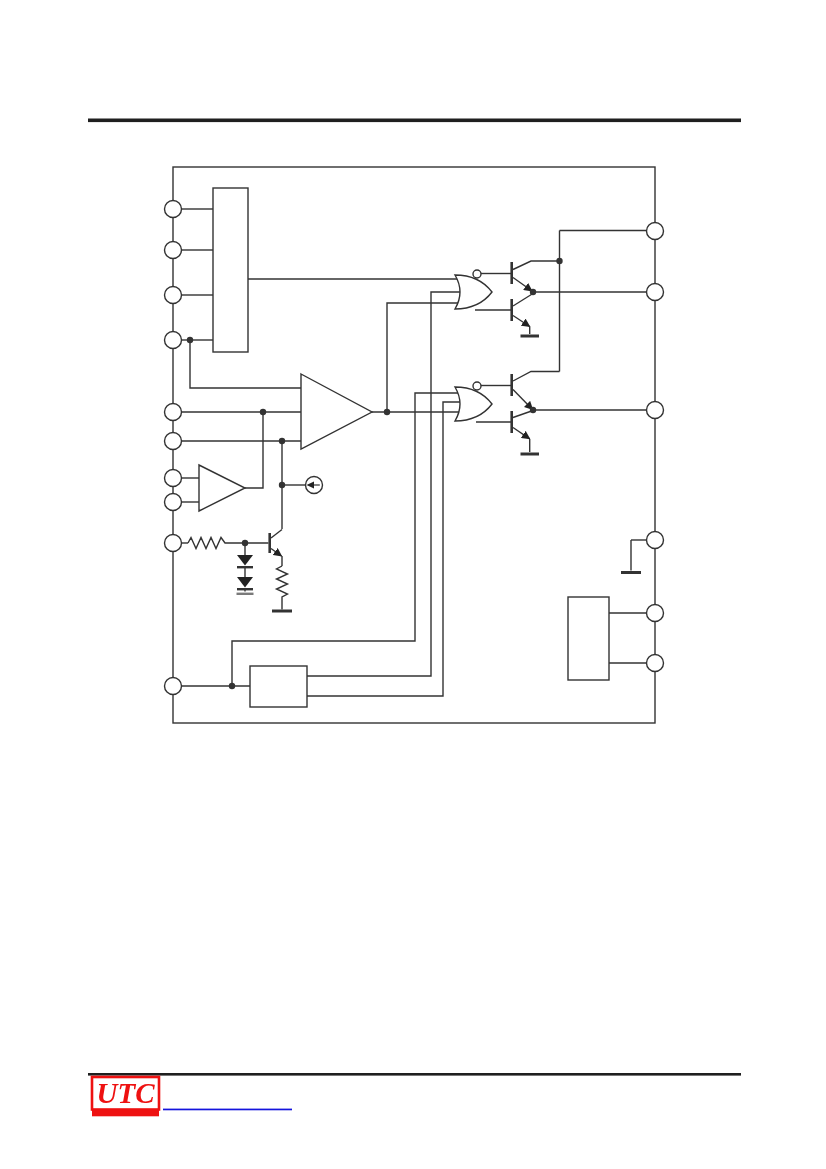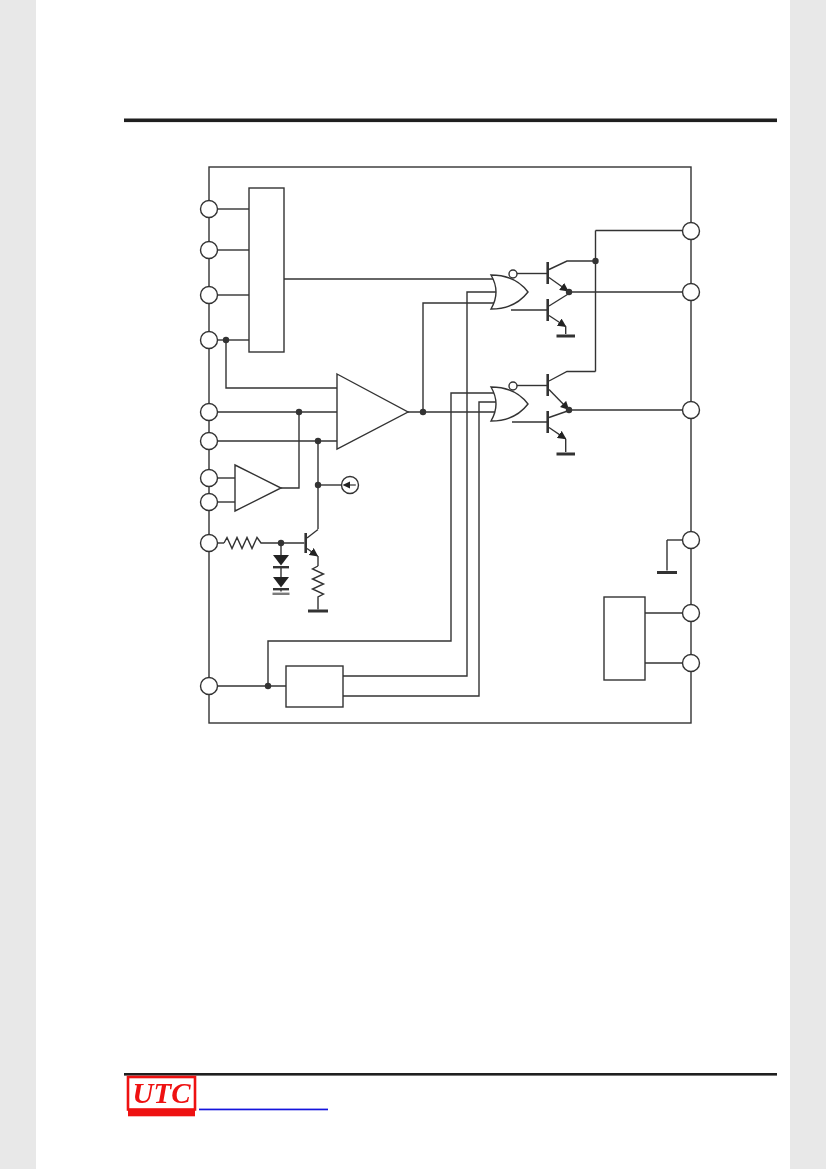--- a/index.html
+++ b/index.html
@@ -5,21 +5,21 @@
   :root{
     --ink:#333333;
     --rule:#1f1f1f;
     --logo-red:#ee1111;
     --link-blue:#1414dd;
     --paper:#ffffff;
   }
   html,body{margin:0;padding:0;background:#e8e8e8;}
   .page{
     position:relative;
-    width:754px;height:1169px;
+    width:826px;height:1169px;
     margin:0 auto;
     background:var(--paper);
     font-family:"Liberation Serif","DejaVu Serif",serif;
     overflow:hidden;
   }
   svg{position:absolute;left:0;top:0;}
   .wire{stroke:var(--ink);stroke-width:1.4;fill:none;}
   .thick{stroke:var(--ink);stroke-width:2.6;fill:none;}
   .gbar{stroke:var(--ink);stroke-width:3;fill:none;}
   .kbar{stroke:var(--ink);stroke-width:2.4;fill:none;}

